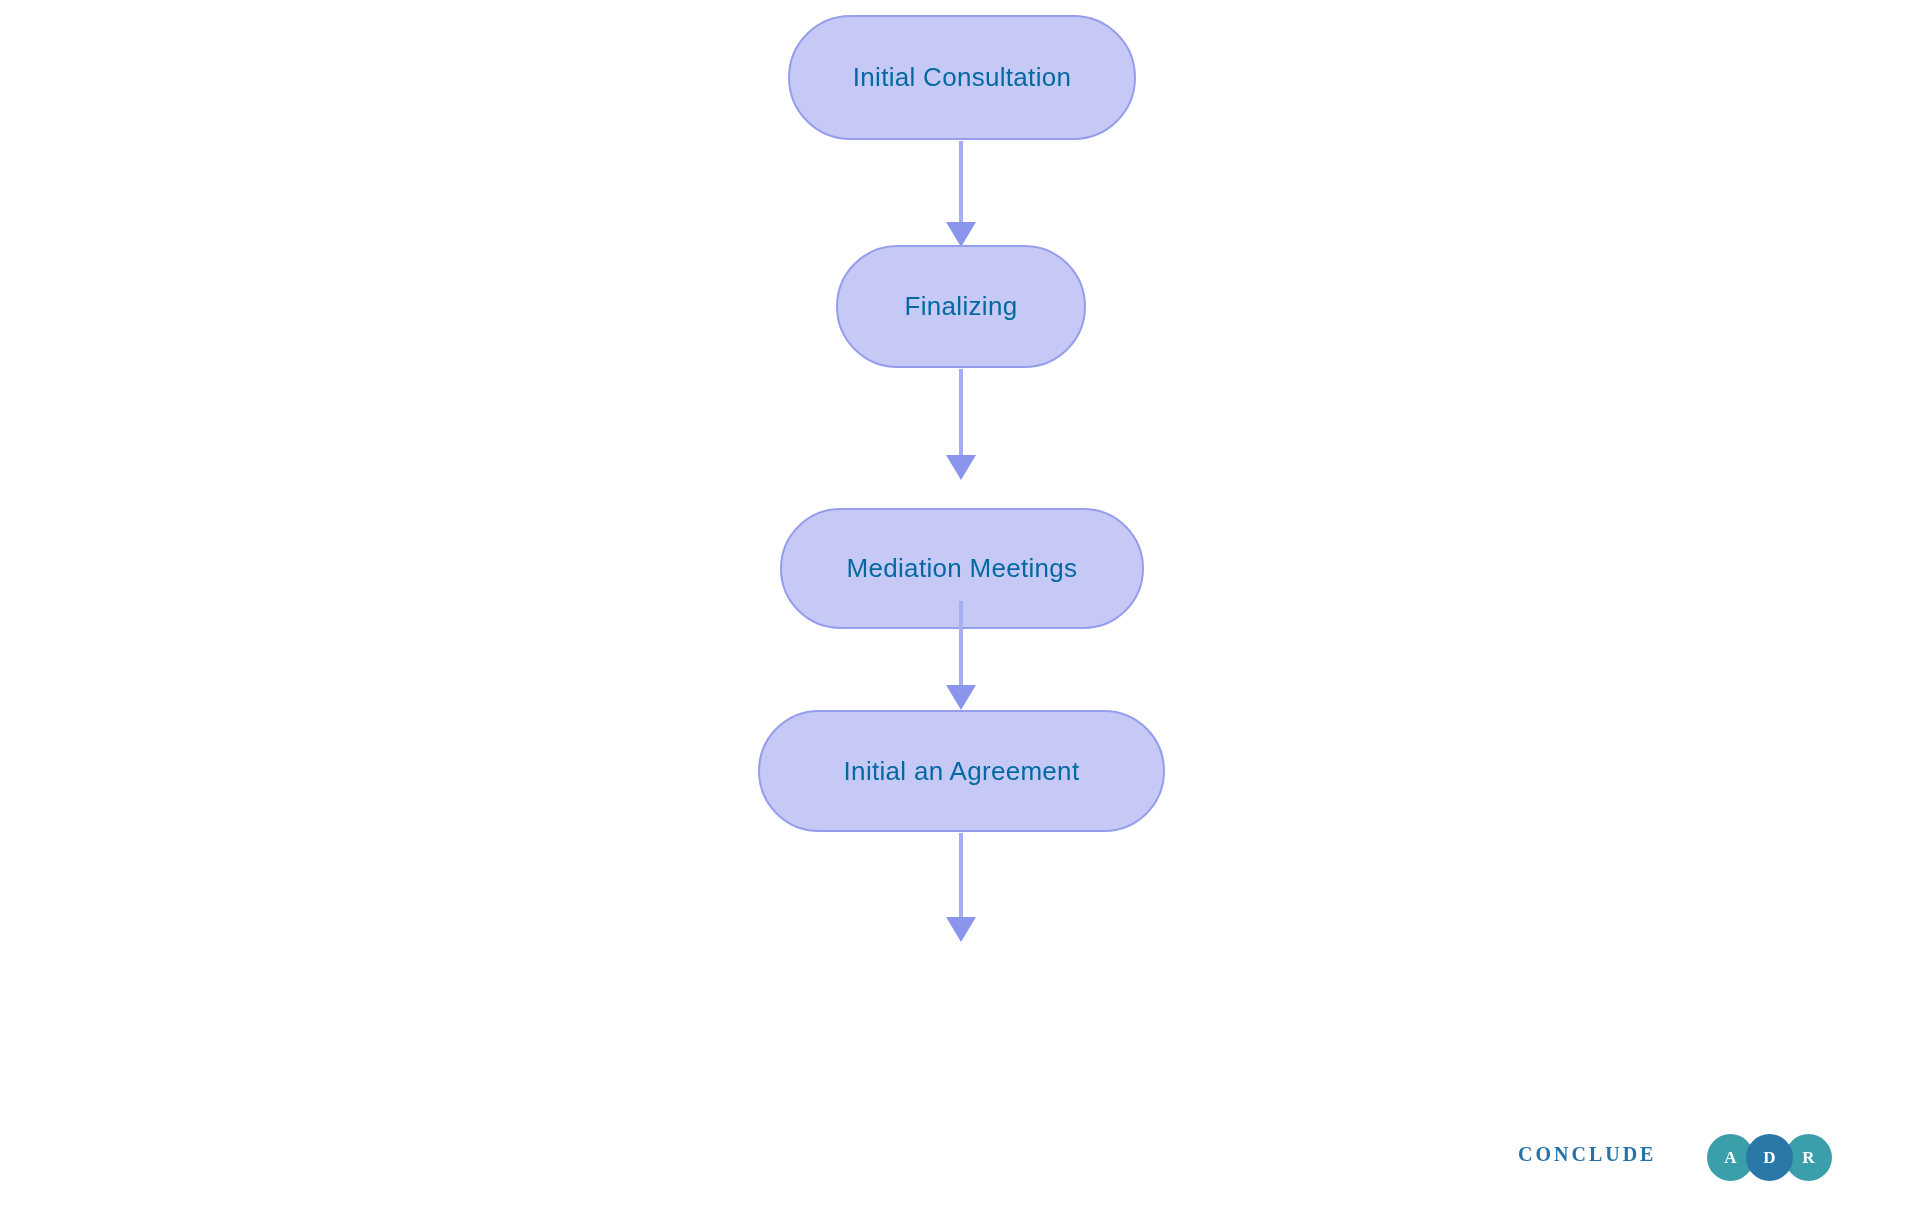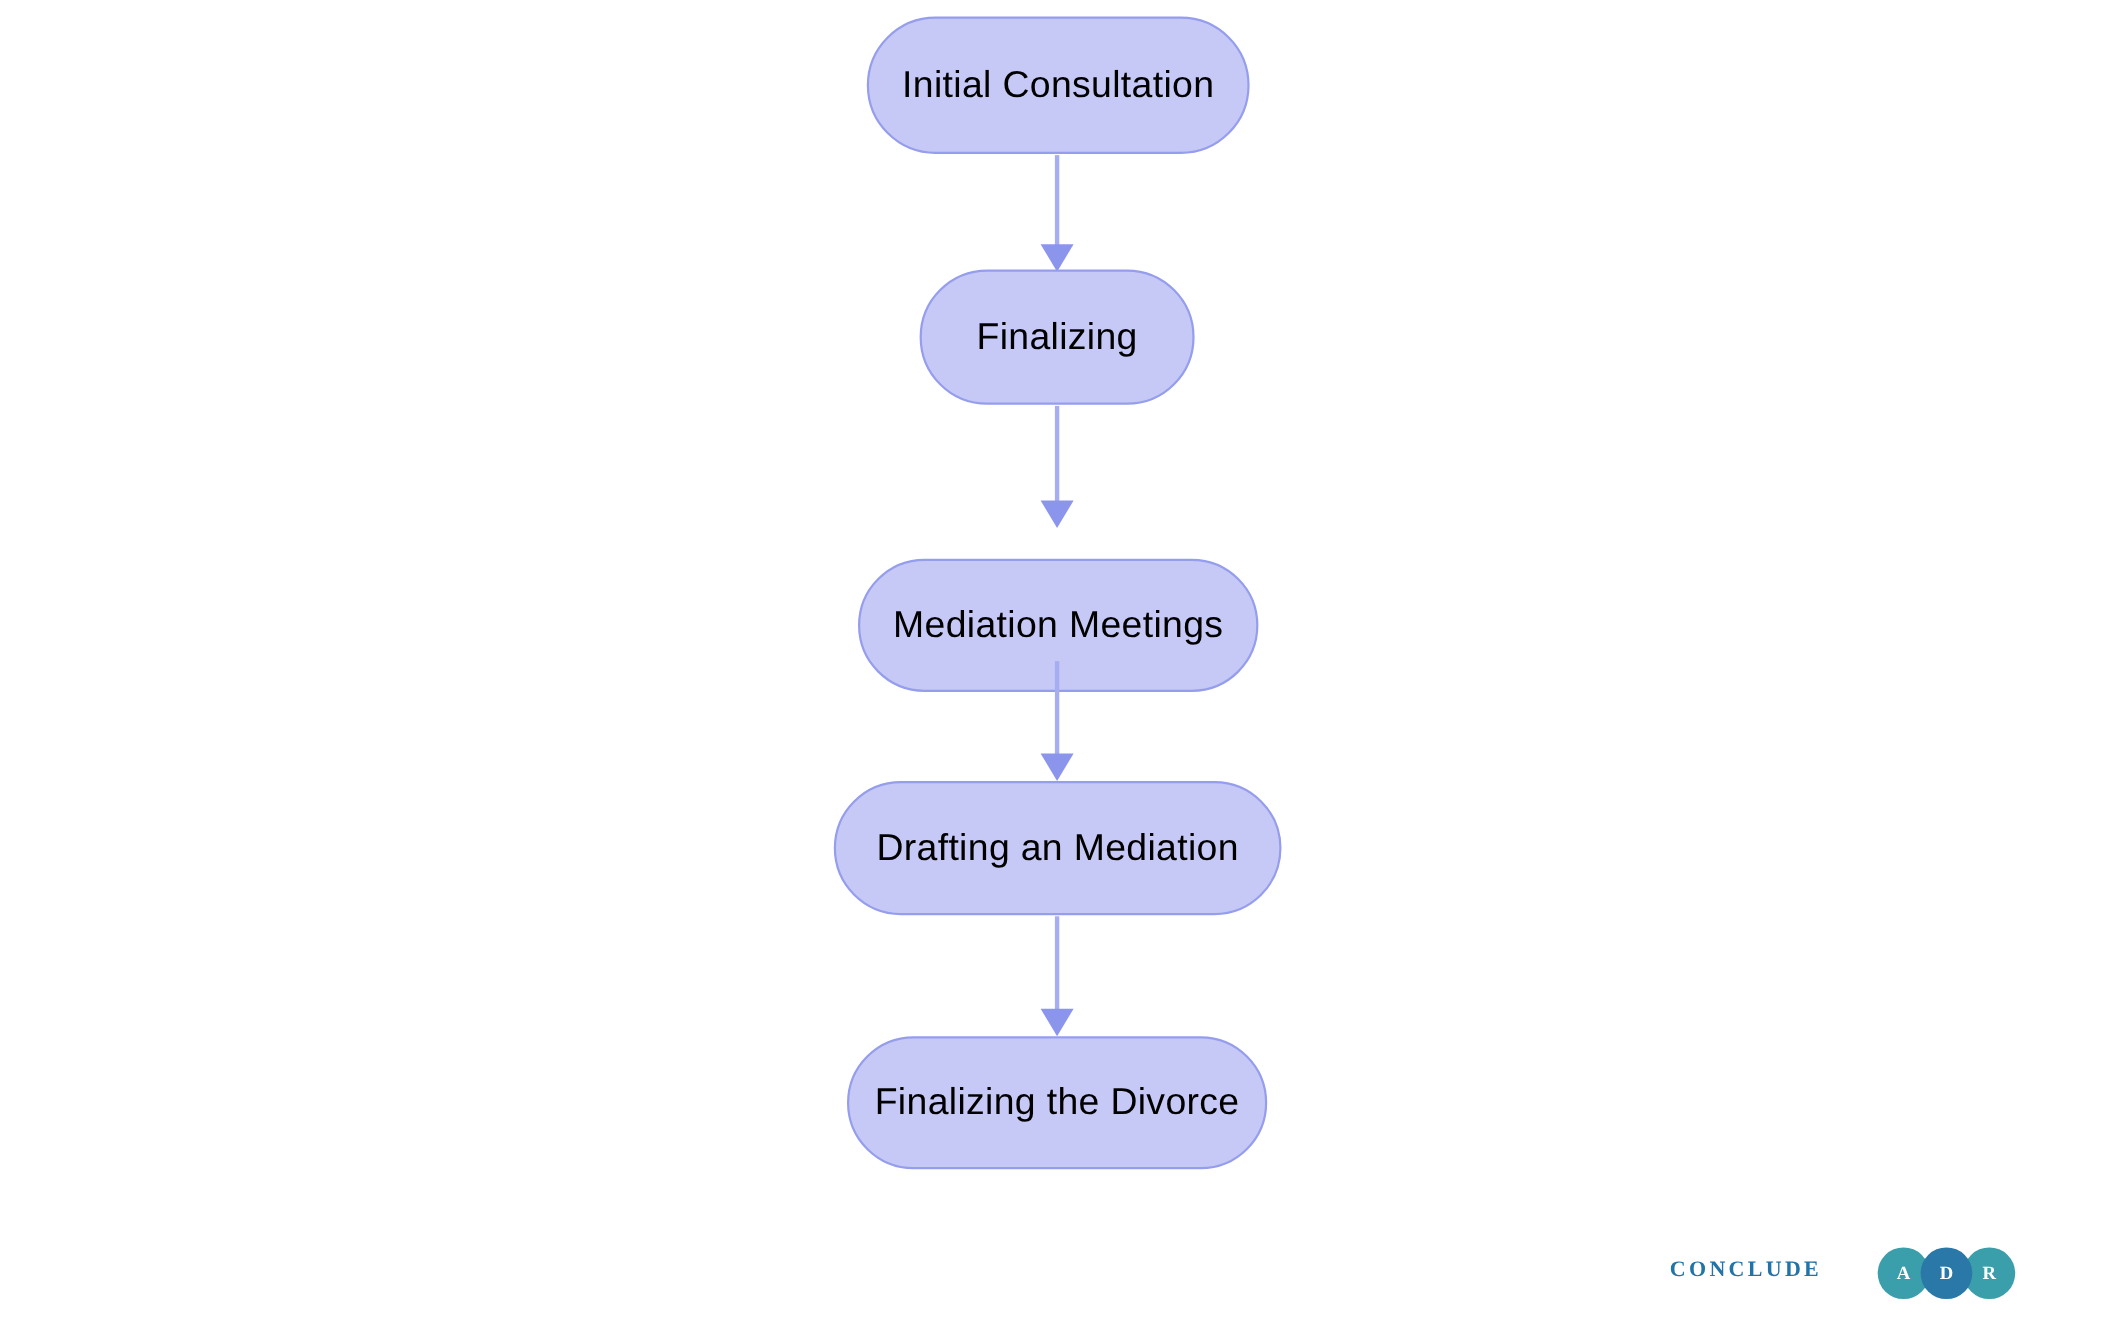--- a/index.html
+++ b/index.html
@@ -16,22 +16,22 @@
   .node {
     position: absolute;
     background: #c6c9f6;
     border: 2px solid #959ded;
     border-radius: 64px;
     display: flex;
     align-items: center;
     justify-content: center;
   }
   .node .label {
-    color: #000000;
-    font-size: 34px;
+    color: #0369a1;
+    font-size: 26px;
     letter-spacing: 0.3px;
     white-space: nowrap;
   }
   .n1 { left: 788px; top: 15px;  width: 348px; height: 125px; }
   .n2 { left: 836px; top: 245px; width: 250px; height: 123px; }
   .n3 { left: 780px; top: 480px; width: 364px; height: 121px; margin-top: 28px; }
   .n4 { left: 758px; top: 710px; width: 407px; height: 122px; }
   .n5 { left: 770px; top: 942px; width: 382px; height: 121px; }
 
   
@@ -114,30 +114,27 @@
   <div class="node n3">
     <span class="label">Mediation Meetings</span>
   </div>
 
   <div class="arrow a3">
     <div class="stem"></div>
     <div class="head"></div>
   </div>
 
   <div class="node n4">
-    <span class="label">Drafting an Mediation</span>
+    <span class="label">Initial an Agreement</span>
   </div>
 
   <div class="arrow a4">
     <div class="stem"></div>
     <div class="head"></div>
   </div>
 
-  <div class="node n5">
-    <span class="label">Finalizing the Divorce</span>
-  </div>
 
   <div class="brand-text">CONCLUDE</div>
   <div class="logo-circle c-a">A</div>
   <div class="logo-circle c-d">D</div>
   <div class="logo-circle c-r">R</div>
 
 </div>
 
 </body></html>

